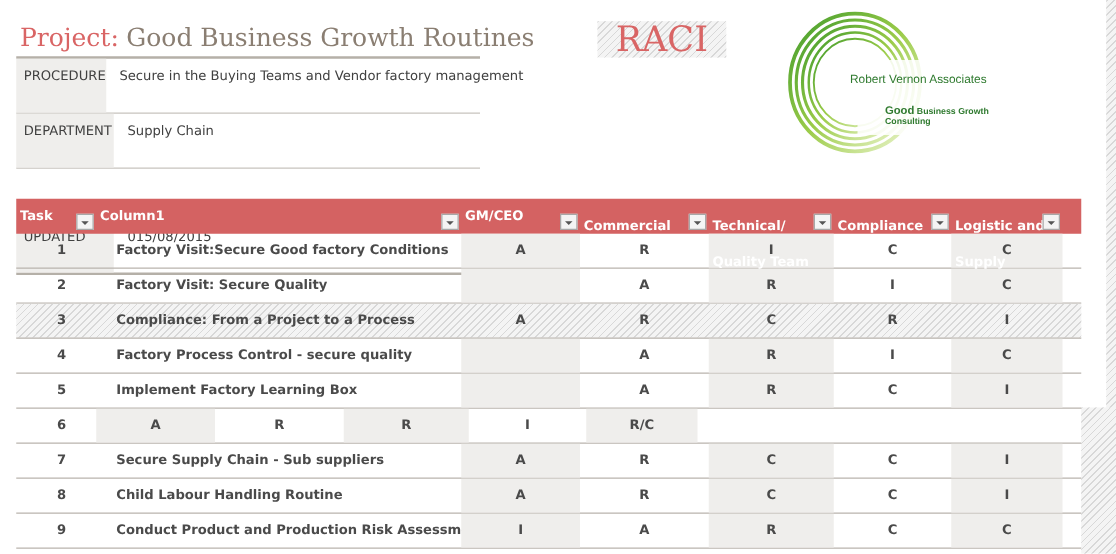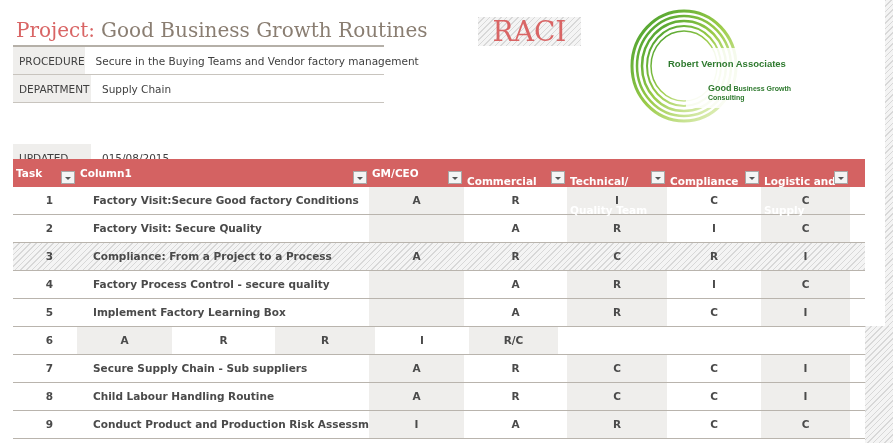--- a/index.html
+++ b/index.html
@@ -22,34 +22,34 @@
   
   .title {
     position: absolute; left: 16px; top: 16px; height: 28px;
     font-family: "DejaVu Serif", serif; font-size: 20px; line-height: 28px; white-space: nowrap;
   }
   .title .label { color: #d96565; }
   .title .value { color: #8a7e72; margin-left: 6px; }
   .title-rule { position: absolute; left: 13px; top: 45px; width: 371px; height: 2px; background: #b5b0a8; }
 
   .meta-table { position: absolute; left: 13px; top: 47px; width: 371px; }
-  .meta-row { display: flex; height: 28px; border-bottom: 1px solid #c8c4be; font-size: 10.5px; }
+  .meta-row { display: flex; height: 44px; border-bottom: 1px solid #c8c4be; font-size: 10.5px; }
   .meta-row:last-child { border-bottom: 2px solid #b5b0a8; margin-top: 41px; }
   .meta-key { width: 78px; background: #efeeec; padding-left: 6px; line-height: 28px; color: #404040; }
   .meta-val { flex: 1; padding-left: 11px; line-height: 28px; white-space: nowrap; color: #404040; }
 
   .raci-box {
     position: absolute; left: 478px; top: 17px; width: 103px; height: 29px;
     font-family: "DejaVu Serif", serif; font-size: 28px; line-height: 29px; text-align: center; color: #d96565;
   }
 
   
   .logo { position: absolute; left: 628px; top: 8px; width: 200px; height: 116px; }
   .logo-rings { position: absolute; left: 0; top: 0; width: 110px; height: 116px; }
-  .logo-name { position: absolute; left: 40px; top: 50px; font-family: "Liberation Sans", sans-serif; font-weight: bold; font-size: 9.5px; color: #2f7a2f; white-space: nowrap; }
+  .logo-name { position: absolute; left: 52px; top: 50px; font-family: "Liberation Sans", sans-serif; font-weight: normal; font-size: 9.5px; color: #2f7a2f; white-space: nowrap; }
   .logo-tag1 { position: absolute; left: 80px; top: 75px; font-family: "Liberation Sans", sans-serif; font-weight: bold; font-size: 7px; color: #2f7a2f; white-space: nowrap; }
   .logo-tag1 .big { font-size: 9px; }
   .logo-tag2 { position: absolute; left: 80px; top: 86px; font-family: "Liberation Sans", sans-serif; font-weight: bold; font-size: 7px; color: #2f7a2f; }
 
   
   .raci-table { position: absolute; left: 13px; top: 159px; width: 852px; }
   .thead { display: flex; height: 28px; background: #d46262; color: #ffffff; font-weight: bold; font-size: 10.5px; }
   .th { position: relative; height: 28px; padding-left: 3px; line-height: 13px; }
   .th.single { line-height: 28px; }
   .th .th-text { display: block; padding-top: 16px; white-space: nowrap; }

